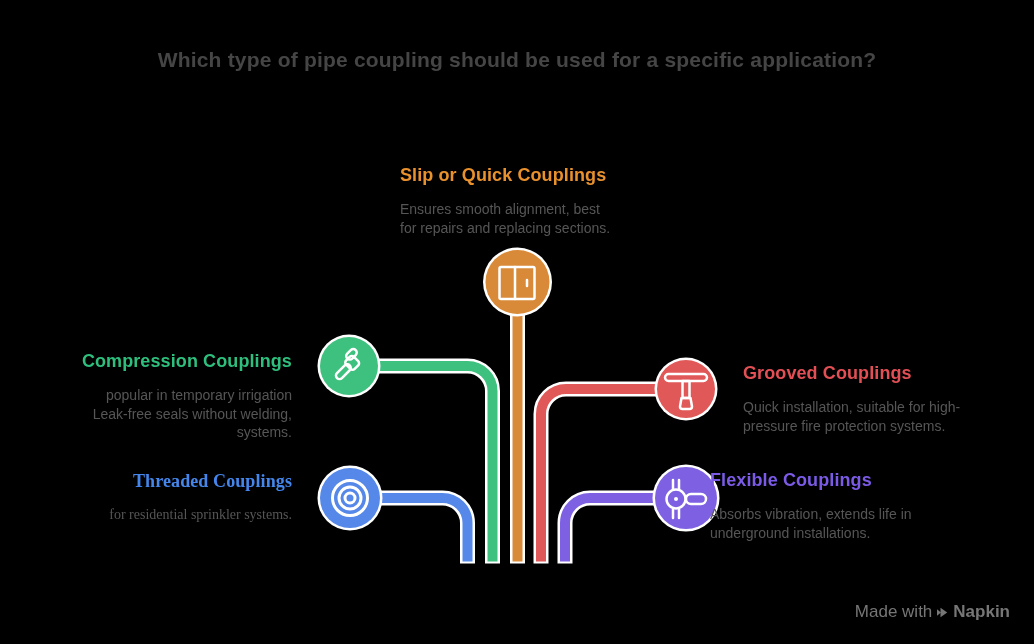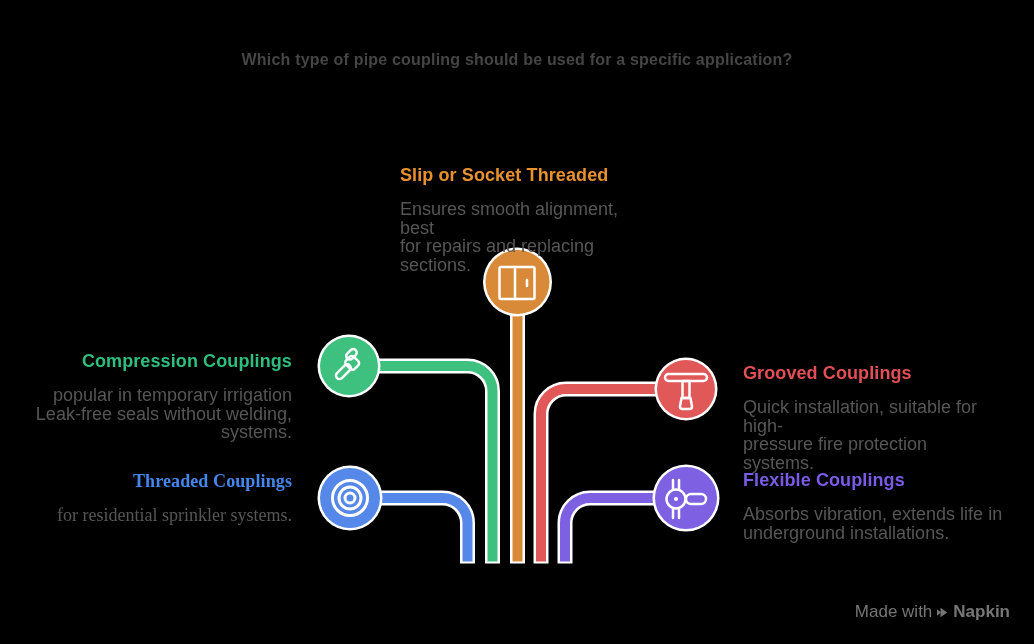--- a/index.html
+++ b/index.html
@@ -12,50 +12,50 @@
     height: 644px;
     background: #000;
   }
 
   .main-title {
     position: absolute;
     top: 46px;
     left: 0;
     width: 100%;
     text-align: center;
-    font-size: 16px;
+    font-size: 21px;
     line-height: 28px;
     font-weight: bold;
     letter-spacing: 0.2px;
   }
 
   .diagram-svg { position: absolute; left: 0; top: 0; }
 
   .node-block { position: absolute; }
   .node-block .node-title {
     font-size: 18px;
     line-height: 22px;
     font-weight: bold;
     letter-spacing: 0.1px;
   }
   .node-block .node-desc {
     margin-top: 14px;
-    font-size: 18px;
+    font-size: 14px;
     line-height: 18.5px;
   }
   .node-block .line { display: block; }
 
   .align-right { text-align: right; }
   .align-left { text-align: left; }
 
   .block-slip       { left: 400px;  top: 164px; width: 250px; }
   .block-compression{ right: 742px; top: 338px; width: 260px; }
   .block-threaded   { right: 742px; top: 470px; width: 260px; font-family: Liberation Serif, serif; }
   .block-grooved    { left: 743px;  top: 362px; width: 260px; }
-  .block-flexible   { left: 743px;  top: 469px; width: 260px; }
+  .block-flexible   { left: 710px;  top: 469px; width: 260px; }
 
   .watermark {
     position: absolute;
     right: 24px;
     bottom: 22px;
     display: flex;
     align-items: center;
     gap: 5px;
     font-size: 17px;
     cursor: pointer;
@@ -139,21 +139,21 @@
         <line x1="-13" y1="11" x2="-13" y2="20"></line>
         <line x1="-7" y1="11" x2="-7" y2="20"></line>
         <circle cx="-10" cy="1" r="9.5"></circle>
         <circle cx="-10" cy="1" r="2" fill="#FFFFFF" stroke="none"></circle>
         <rect x="0" y="-4" width="20" height="10" rx="5"></rect>
       </g>
     </g>
   </svg>
 
   <div class="node-block block-slip align-left">
-    <div class="node-title" style="color: rgb(232, 145, 45);">Slip or Socket Threaded</div>
+    <div class="node-title" style="color: rgb(232, 145, 45);">Slip or Quick Couplings</div>
     <div class="node-desc" style="color: rgb(86, 86, 86);">
       <span class="line">Ensures smooth alignment, best</span>
       <span class="line">for repairs and replacing sections.</span>
     </div>
   </div>
 
   <div class="node-block block-compression align-right">
     <div class="node-title" style="color: rgb(46, 190, 125); margin-top: 12px;">Compression Couplings</div>
     <div class="node-desc" style="color: rgb(86, 86, 86);">
       <span class="line">popular in temporary irrigation</span>

